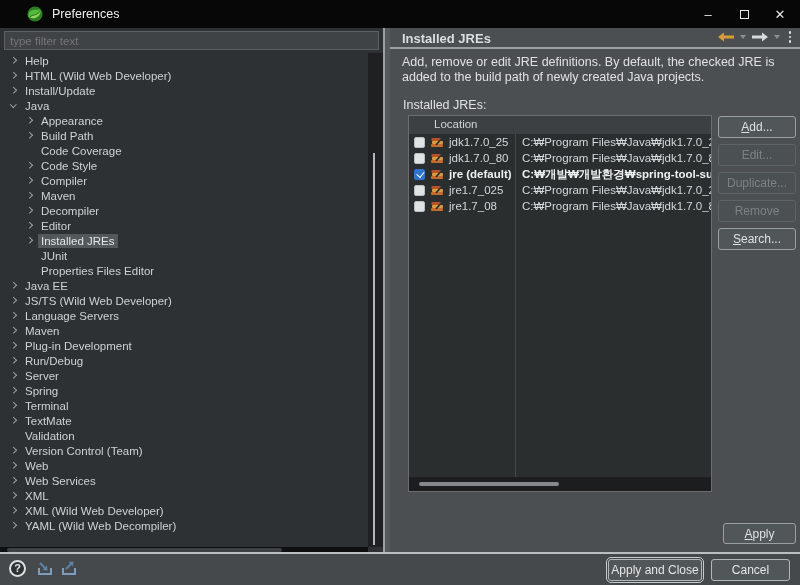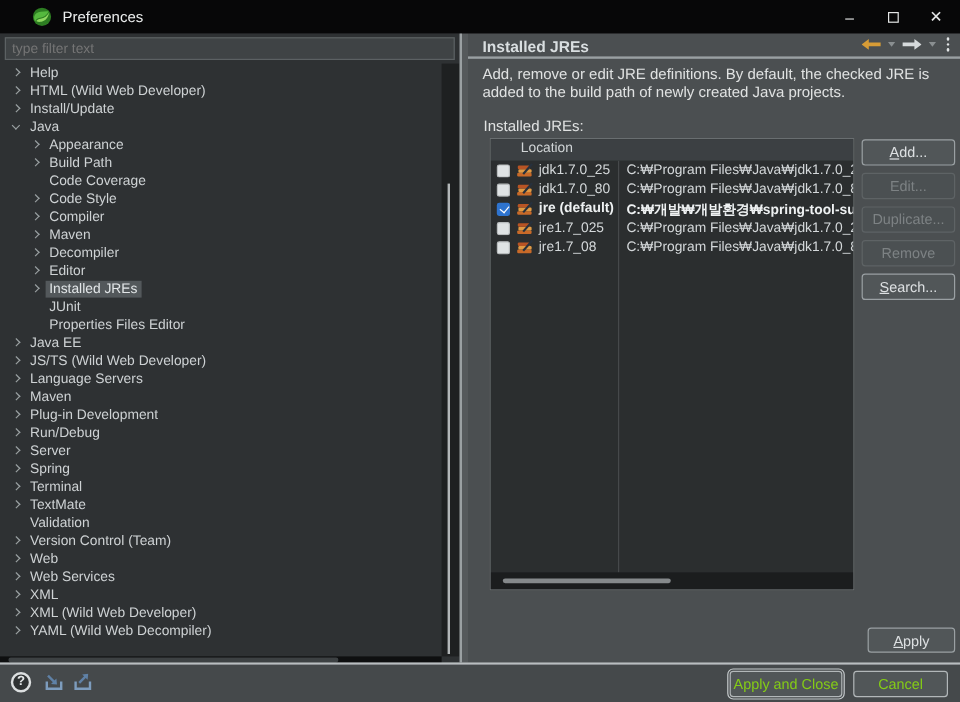--- a/index.html
+++ b/index.html
@@ -71,21 +71,21 @@
   .btn.disabled { background:#4b5052; border-color:#5e6365; color:#7d8284; }
   .side-btns .btn { margin-bottom:6px; }
   .apply-btn { position:absolute; left:333px; top:495px; width:73px; height:21px; }
 
   
   .footer-sep { position:absolute; left:0; top:552px; width:800px; height:2px; background:#b9bec0; }
   .footer { position:absolute; left:0; top:554px; width:800px; height:31px; background:#45494b; }
   .help-icon { position:absolute; left:9px; top:6px; width:17px; height:17px; border:2px solid #dcdfe0; border-radius:50%; background:#2f3233; color:#e4e7e8; font-weight:bold; font-size:11px; text-align:center; line-height:13px; }
   .io-icon { position:absolute; top:7px; width:17px; height:15px; }
   .import-icon { left:37px; } .export-icon { left:61px; }
-  .footer-btn { position:absolute; top:5px; height:22px; background:#515658; border:1px solid #b2b7b9; border-radius:3px; color:#84cc16; font-size:12px; font-family:inherit; }
+  .footer-btn { position:absolute; top:5px; height:22px; background:#515658; border:1px solid #b2b7b9; border-radius:3px; color:#e5e5e5; font-size:12px; font-family:inherit; }
   .apply-close-btn { right:98px; width:94px; outline:1px solid #c6cbcd; outline-offset:1px; }
   .cancel-btn { right:10px; width:79px; }
   u { text-decoration:underline; }
 </style>
 </head>
 <body>
 
 <div class="window">
 
   <div class="titlebar">

